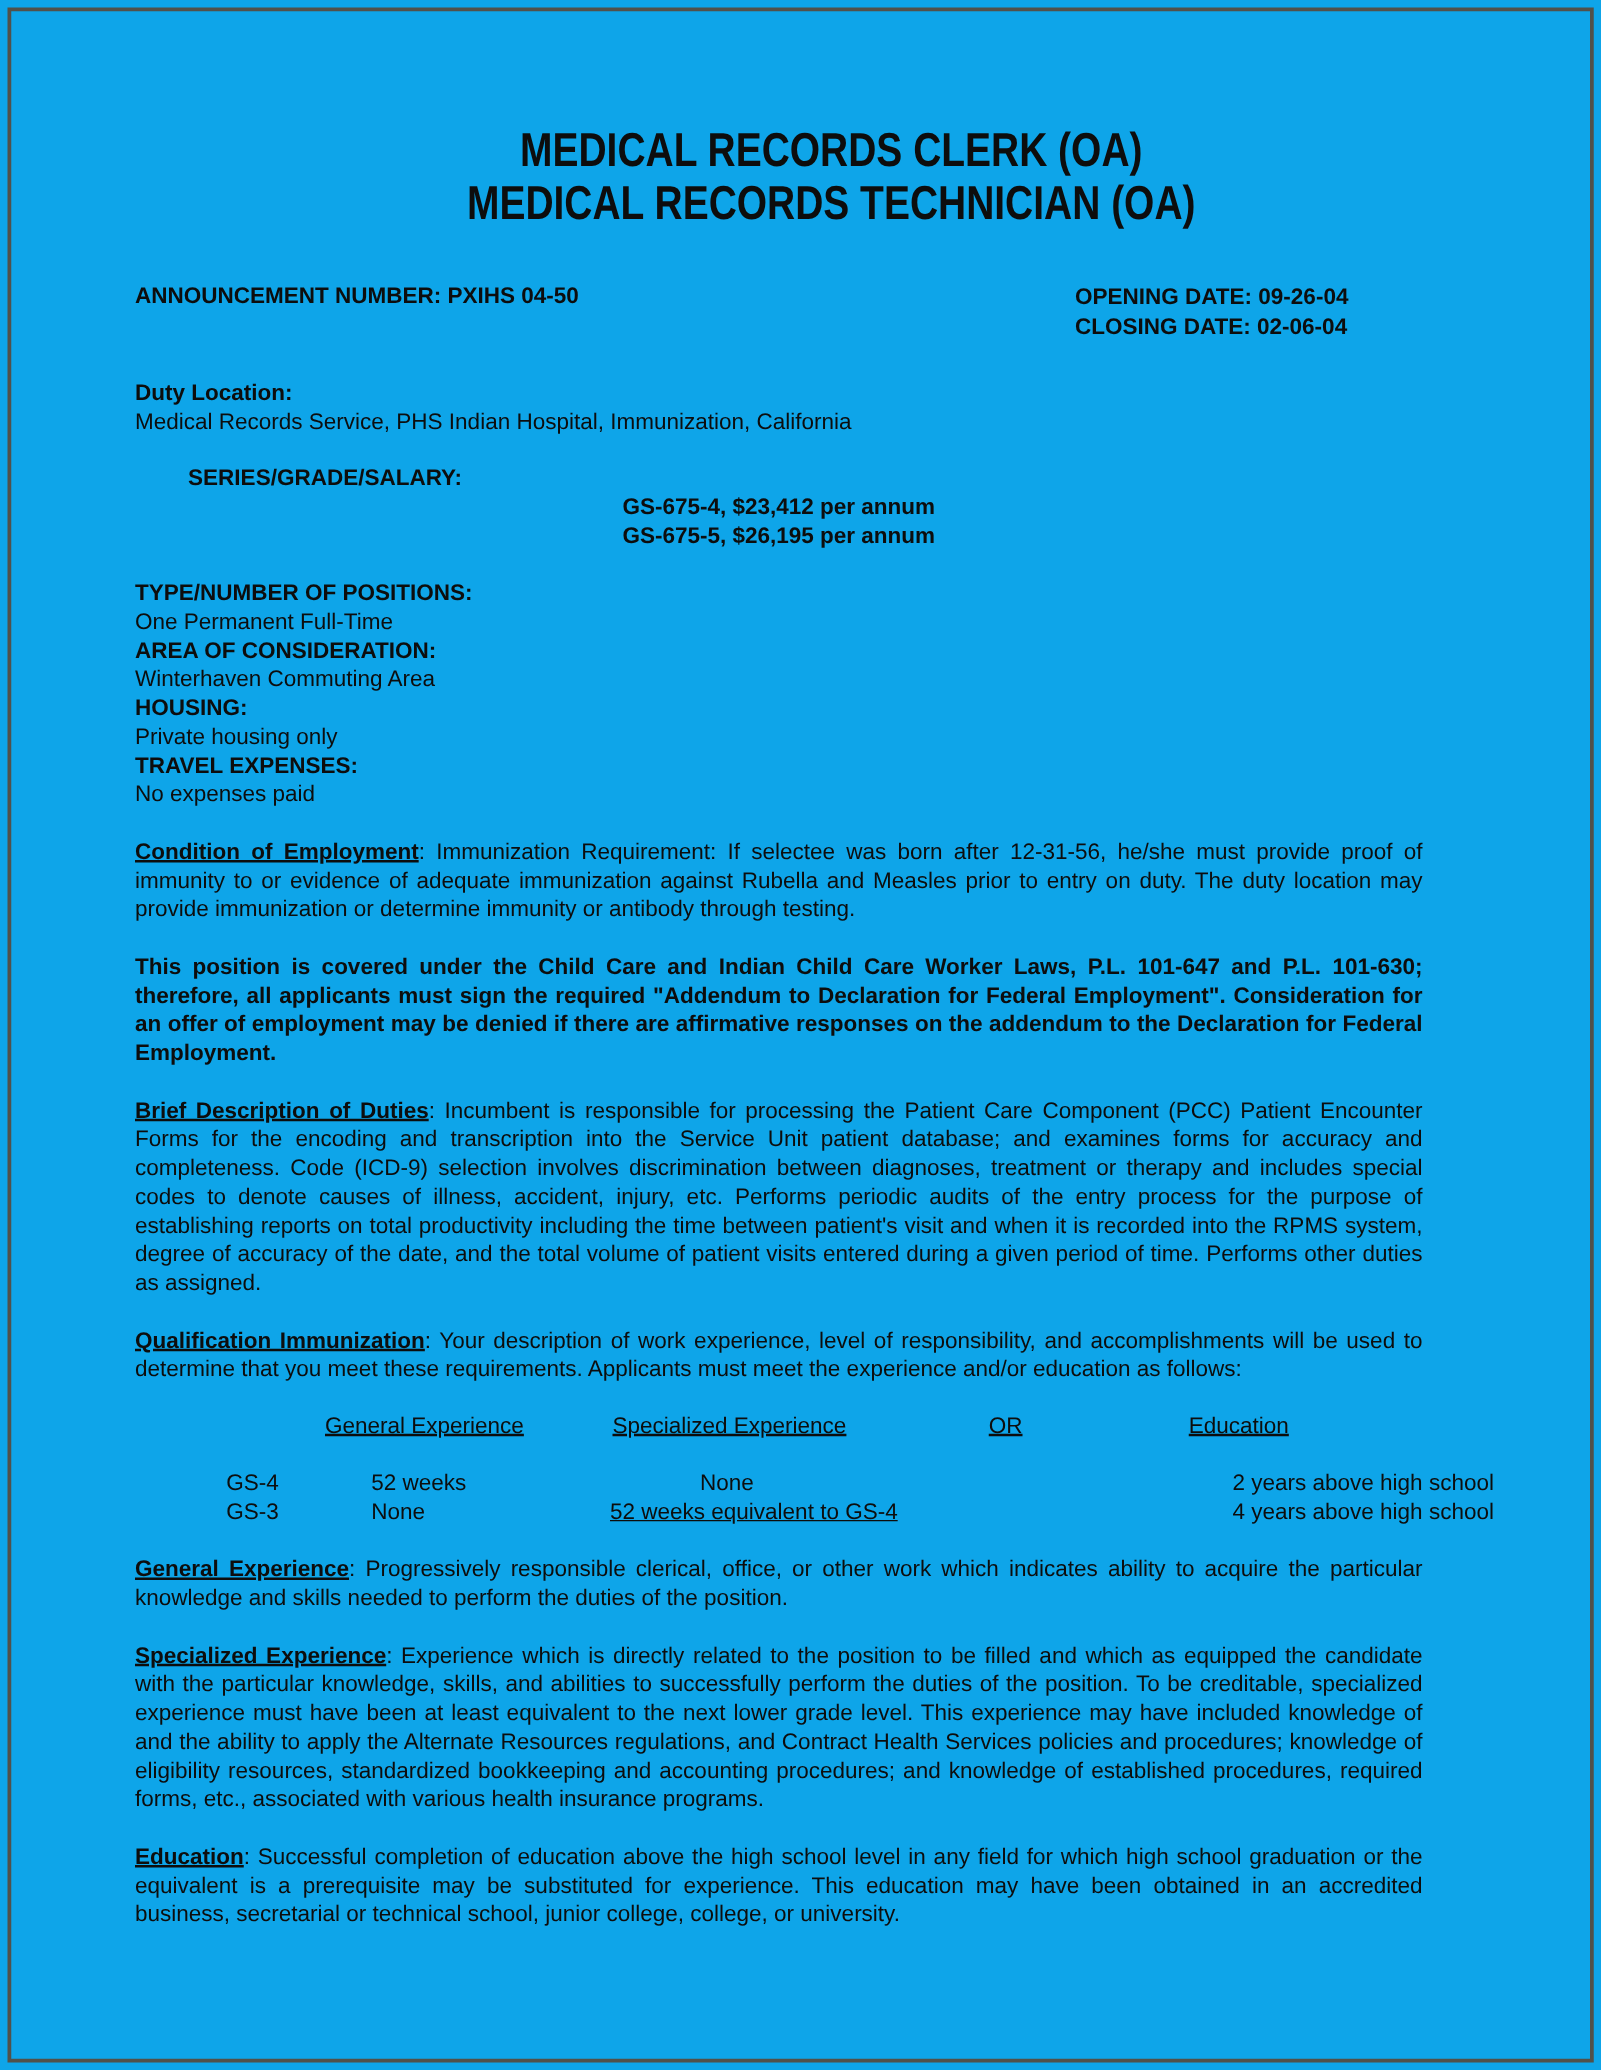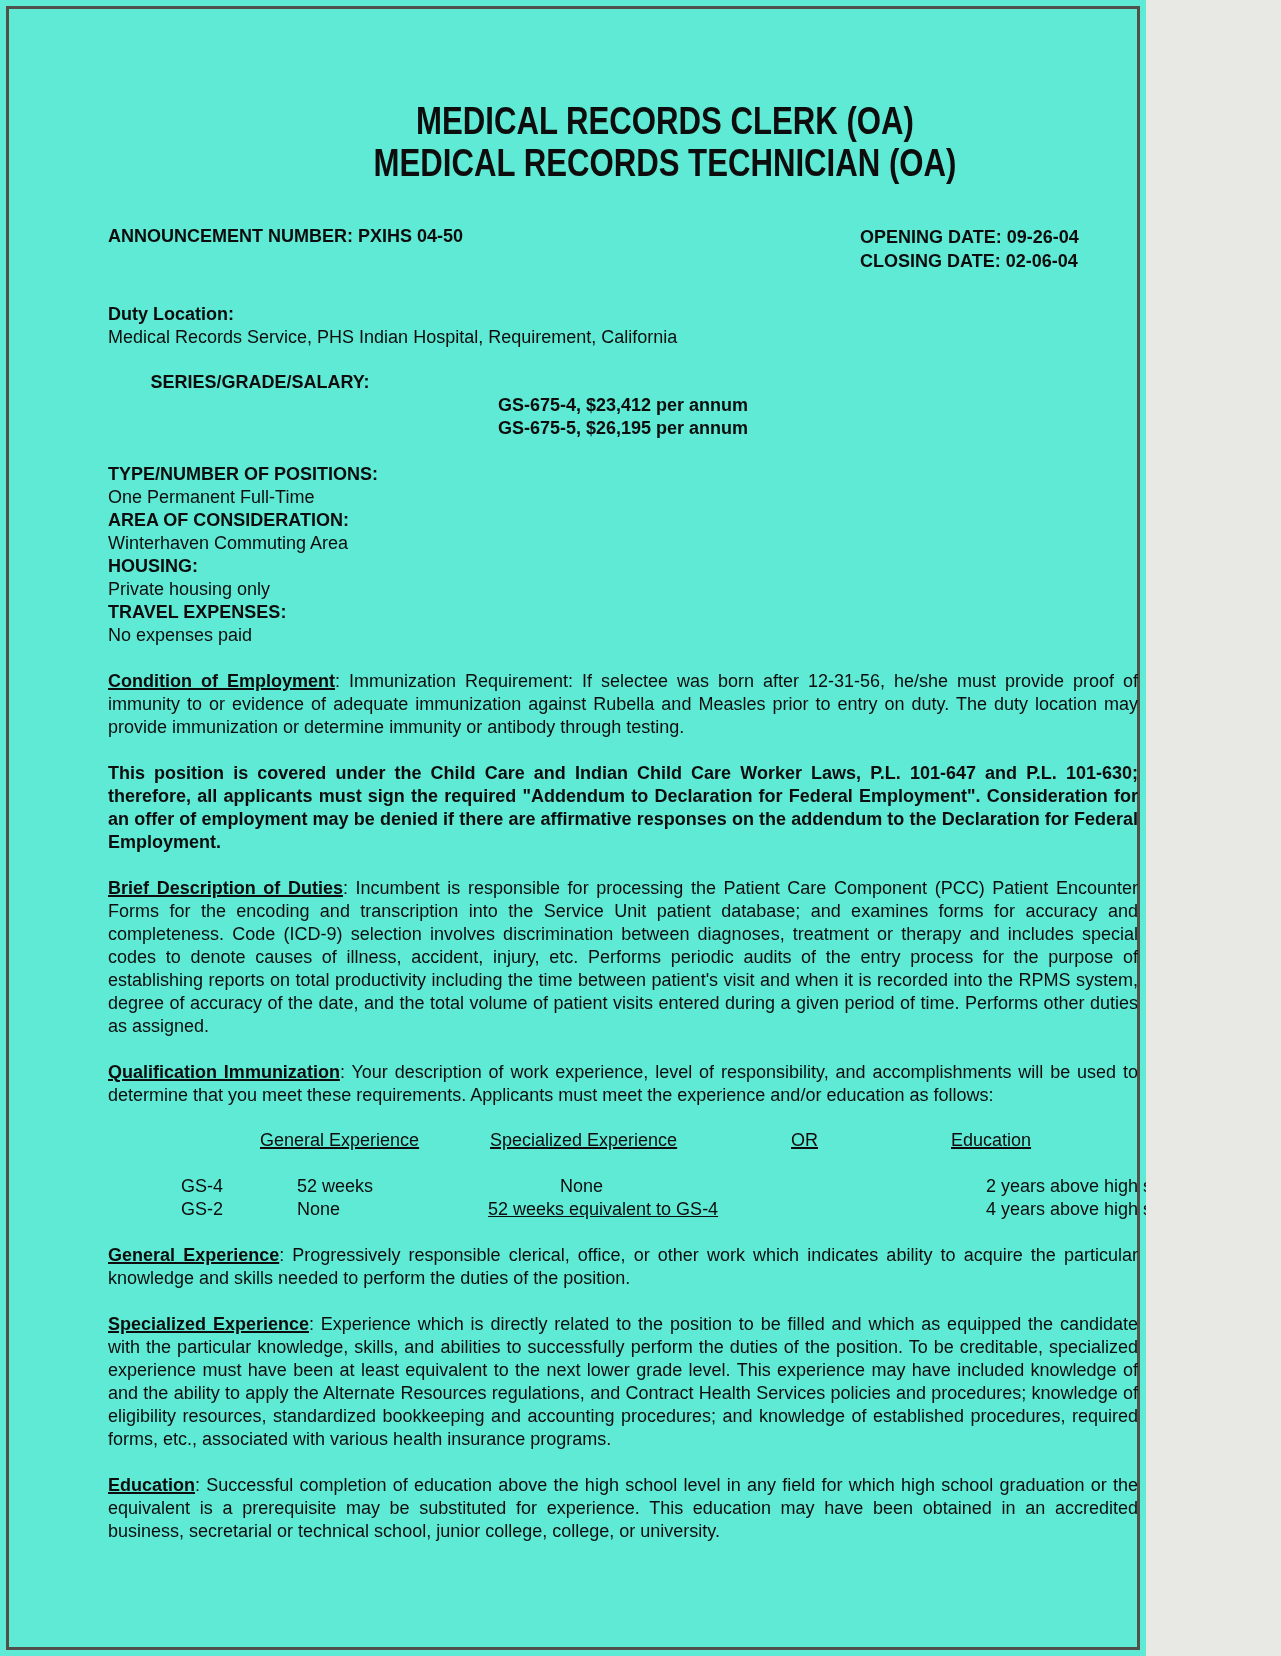--- a/index.html
+++ b/index.html
@@ -1,19 +1,19 @@
 <!DOCTYPE html>
 <html><head>
 <meta charset="utf-8">
 <style>
   html,body { margin:0; padding:0; background:#e8e8e4; }
   .page {
     position:relative;
-    width:1146px; height:1656px;
-    background:#5eead4;
+    width:1281px; height:1656px;
+    background:#0ea5e9;
     font-family:"Liberation Sans", sans-serif;
     color:#0d0d0d;
     overflow:hidden;
   }
   .page-frame {
     position:absolute; inset:6px;
     border:3px solid #51514a;
     pointer-events:none;
   }
   .content {
@@ -74,21 +74,21 @@
     <div class="announce-row">
       <div>ANNOUNCEMENT NUMBER: PXIHS 04-50</div>
       <div class="announce-dates">
         <div>OPENING DATE: 09-26-04</div>
         <div>CLOSING DATE: 02-06-04</div>
       </div>
     </div>
 
     <div class="detail-row mt-30">
       <span class="detail-label w-duty">Duty Location:</span>
-      <span>Medical Records Service, PHS Indian Hospital, Requirement, California</span>
+      <span>Medical Records Service, PHS Indian Hospital, Immunization, California</span>
     </div>
 
     <div class="detail-row mt-22">
       <span class="detail-label w-series">SERIES/GRADE/SALARY:</span>
       <span style="font-weight:bold">
         <div>GS-675-4, $23,412 per annum</div>
         <div>GS-675-5, $26,195 per annum</div>
       </span>
     </div>
 
@@ -126,21 +126,21 @@
         <span class="qt-h qt-or c-hdr-or">OR</span>
         <span class="qt-h c-hdr-edu">Education</span>
       </div>
       <div class="qt-line qt-gap">
         <span class="c-grade">GS-4</span>
         <span class="c-gen">52 weeks</span>
         <span class="c-spec-none">None</span>
         <span class="c-edu">2 years above high school</span>
       </div>
       <div class="qt-line">
-        <span class="c-grade">GS-2</span>
+        <span class="c-grade">GS-3</span>
         <span class="c-gen">None</span>
         <span class="c-spec">52 weeks equivalent to GS-4</span>
         <span class="c-edu">4 years above high school</span>
       </div>
     </div>
 
     <p class="para"><span class="h">General Experience</span><span>:  Progressively responsible clerical, office, or other work which indicates ability to acquire the particular knowledge and skills needed to perform the duties of the position.</span></p>
 
     <p class="para"><span class="h">Specialized Experience</span><span>:  Experience which is directly related to the position to be filled and which as equipped the candidate with the particular knowledge, skills, and abilities to successfully perform the duties of the position. To be creditable, specialized experience must have been at least equivalent to the next lower grade level. This experience may have included knowledge of and the ability to apply the Alternate Resources regulations, and Contract Health Services policies and procedures; knowledge of eligibility resources, standardized bookkeeping and accounting procedures; and knowledge of established procedures, required forms, etc., associated with various health insurance programs.</span></p>
 

